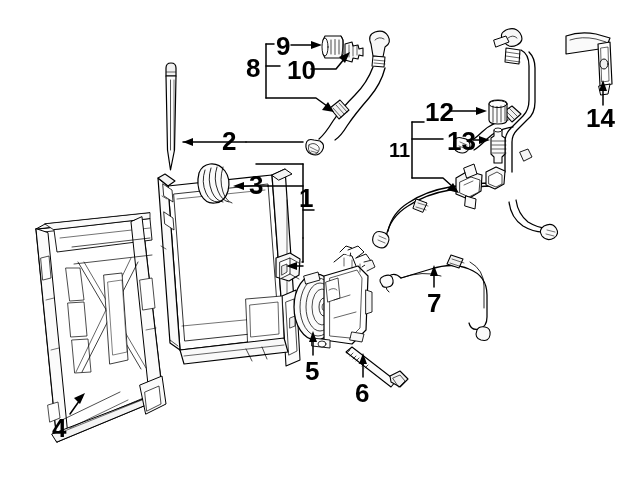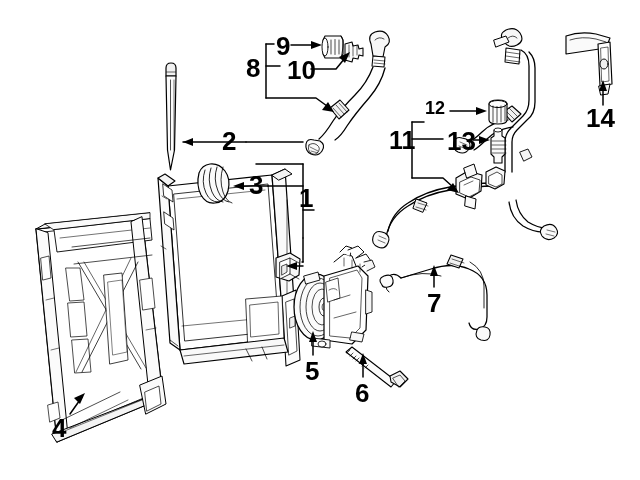--- a/index.html
+++ b/index.html
@@ -353,18 +353,18 @@
   <div class="callout-num" style="left:299px; top:185px; font-size:26px;">1</div>
   <div class="callout-num" style="left:222px; top:128px; font-size:26px;">2</div>
   <div class="callout-num" style="left:249px; top:172px; font-size:26px;">3</div>
   <div class="callout-num" style="left:52px;  top:415px; font-size:26px;">4</div>
   <div class="callout-num" style="left:305px; top:358px; font-size:26px;">5</div>
   <div class="callout-num" style="left:355px; top:380px; font-size:26px;">6</div>
   <div class="callout-num" style="left:427px; top:290px; font-size:26px;">7</div>
   <div class="callout-num" style="left:246px; top:55px;  font-size:26px;">8</div>
   <div class="callout-num" style="left:276px; top:33px;  font-size:26px;">9</div>
   <div class="callout-num" style="left:287px; top:57px;  font-size:26px;">10</div>
-  <div class="callout-num" style="left:389px; top:128px; font-size:25px;">11</div>
-  <div class="callout-num" style="left:425px; top:99px;  font-size:18px;">12</div>
+  <div class="callout-num" style="left:389px; top:140px; font-size:20px;">11</div>
+  <div class="callout-num" style="left:425px; top:99px;  font-size:26px;">12</div>
   <div class="callout-num" style="left:447px; top:128px; font-size:26px;text-align:right;">13</div>
   <div class="callout-num" style="left:586px; top:105px; font-size:26px;">14</div>
 
 </div>
 
 </body></html>

